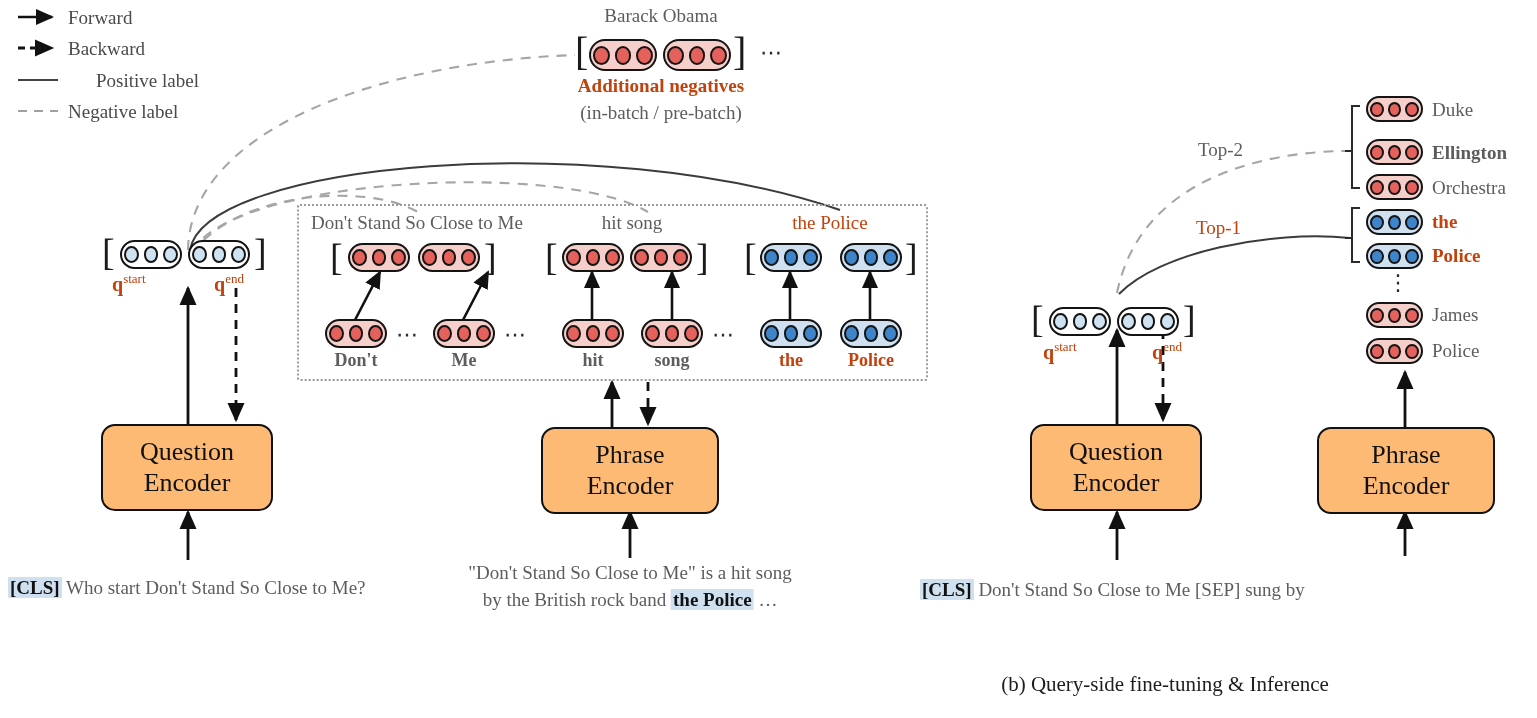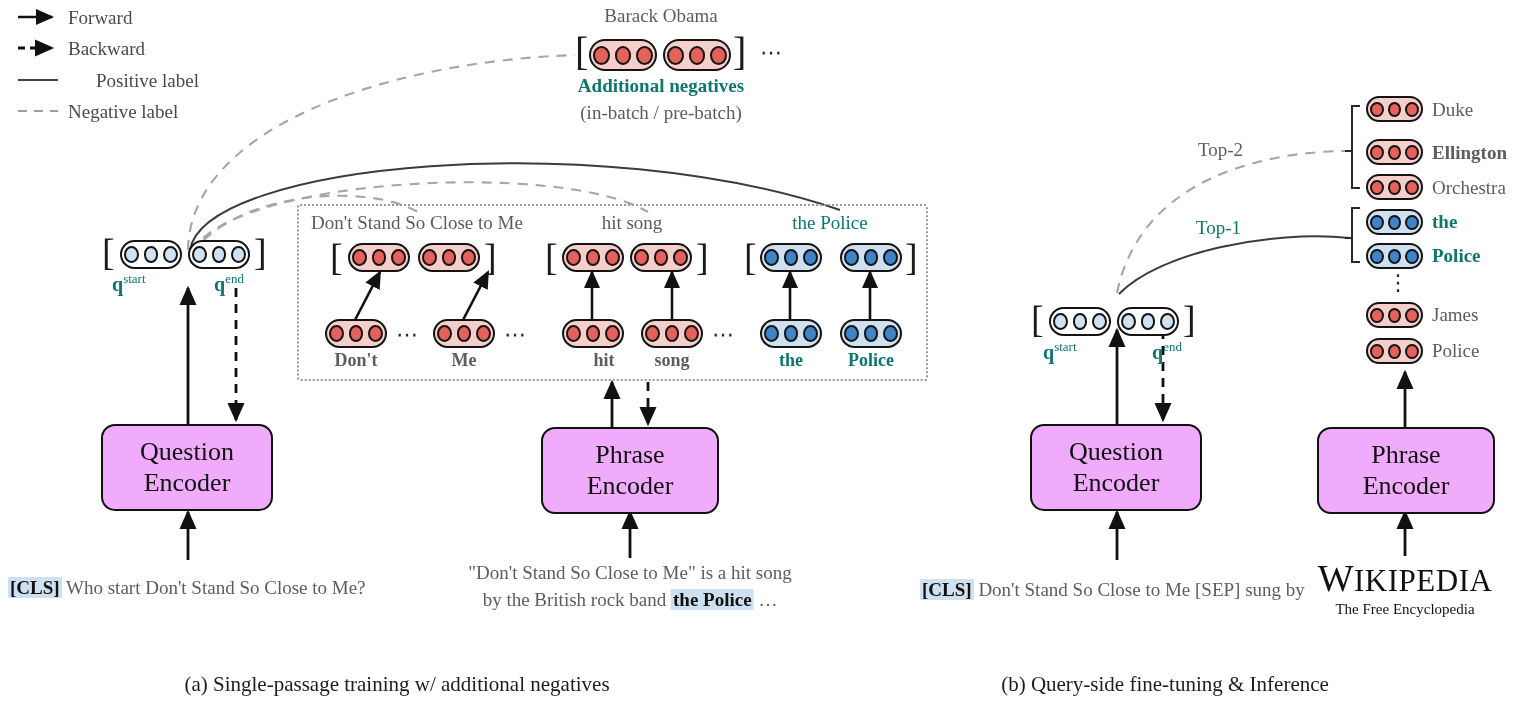--- a/index.html
+++ b/index.html
@@ -4,21 +4,21 @@
 <style>
   html,body{margin:0;padding:0;background:#ffffff;}
   body{width:1537px;height:718px;overflow:hidden;
        font-family:"Liberation Serif","DejaVu Serif",serif;color:#4a4a4a;}
   #root{position:relative;width:1537px;height:563px;}
   svg.layer{position:absolute;left:0;top:0;width:1537px;height:718px;overflow:visible;pointer-events:none;}
 
   
   .t{position:absolute;white-space:nowrap;line-height:1;}
   .grey{color:#5d5d5d;}
-  .dark{color:#0f766e;}
+  .dark{color:#c2410c;}
   .bold{font-weight:bold;}
   .f20{font-size:20px;}
   .f19{font-size:19px;}
   .f18{font-size:18px;font-weight:bold;}
 
   
   .legend-label{position:absolute;font-size:19px;color:#4a4a4a;white-space:nowrap;}
 
   
   .cap{position:absolute;display:flex;align-items:center;justify-content:center;
@@ -40,21 +40,21 @@
   .sz-sm .dot{width:15px;height:15px;margin:0 2px;}
 
   
   .brk{position:absolute;font-size:40px;color:#1b1b1b;line-height:1;font-family:"Liberation Serif",serif;}
   .brk.thin{font-size:38px;}
 
   
   .dotbox{position:absolute;border:2.5px dotted #9a9a9a;border-radius:3px;box-sizing:border-box;}
 
   
-  .encoder{position:absolute;border:2.4px solid #111;border-radius:14px;background:#f0abfc;
+  .encoder{position:absolute;border:2.4px solid #111;border-radius:14px;background:#fdba74;
            display:flex;flex-direction:column;align-items:center;justify-content:center;
            box-sizing:border-box;font-size:26px;color:#111;line-height:1.18;}
   .hl-b{background:#cfe0f0;padding:0 2px;border-radius:1px;font-weight:bold;color:#111;}
 
   
   .wiki{position:absolute;text-align:center;color:#111;}
   .wiki .w1{font-family:"Liberation Serif",serif;font-size:31px;letter-spacing:.5px;}
   .wiki .w1 .cap1{font-size:38px;}
   .wiki .w2{font-family:"Liberation Serif",serif;font-size:15px;margin-top:1px;}
 
@@ -217,21 +217,21 @@
     <span class="dot"></span>
       <span class="dot"></span>
       <span class="dot"></span>
   </div>
   <div class="cap red sz-md" style="left:641px;top:319px;">
     <span class="dot"></span>
       <span class="dot"></span>
       <span class="dot"></span>
   </div>
   <div class="hdots" style="left:712px;top:322px;">⋯</div>
-  <div class="t f18 grey" style="left:593px;top:351px;transform:translateX(-50%);margin-left:11px;">hit</div>
+  <div class="t f18 grey" style="left:593px;top:351px;transform:translateX(-50%);">hit</div>
   <div class="t f18 grey" style="left:672px;top:351px;transform:translateX(-50%);">song</div>
 
   <div class="brk thin" style="left:744px;top:238px;">[</div>
   <div class="cap blue sz-md" style="left:760px;top:243px;">
     <span class="dot"></span>
       <span class="dot"></span>
       <span class="dot"></span>
   </div>
   <div class="cap blue sz-md" style="left:840px;top:243px;">
     <span class="dot"></span>
@@ -351,21 +351,16 @@
   <div class="encoder" style="left:1317px;top:427px;width:178px;height:87px;">
     <span>Phrase</span>
     <span>Encoder</span>
   </div>
 
   <div class="t f19 grey" style="left:920px;top:580px;">
     <span class="hl-b">[CLS]</span>
     <span>Don't Stand So Close to Me [SEP] sung by</span>
   </div>
 
-  <div class="wiki" style="left:1405px;top:556px;transform:translateX(-50%);">
-    <div class="w1"><span class="cap1">W</span><span>IKIPEDIA</span></div>
-    <div class="w2">The Free Encyclopedia</div>
-  </div>
-
-  <div class="caption" style="left:397px;top:672px;transform:translateX(-50%);">(a) Single-passage training w/ additional negatives</div>
+
   <div class="caption" style="left:1165px;top:672px;transform:translateX(-50%);">(b) Query-side fine-tuning &amp; Inference</div>
 
 </div>
 
 </body></html>

